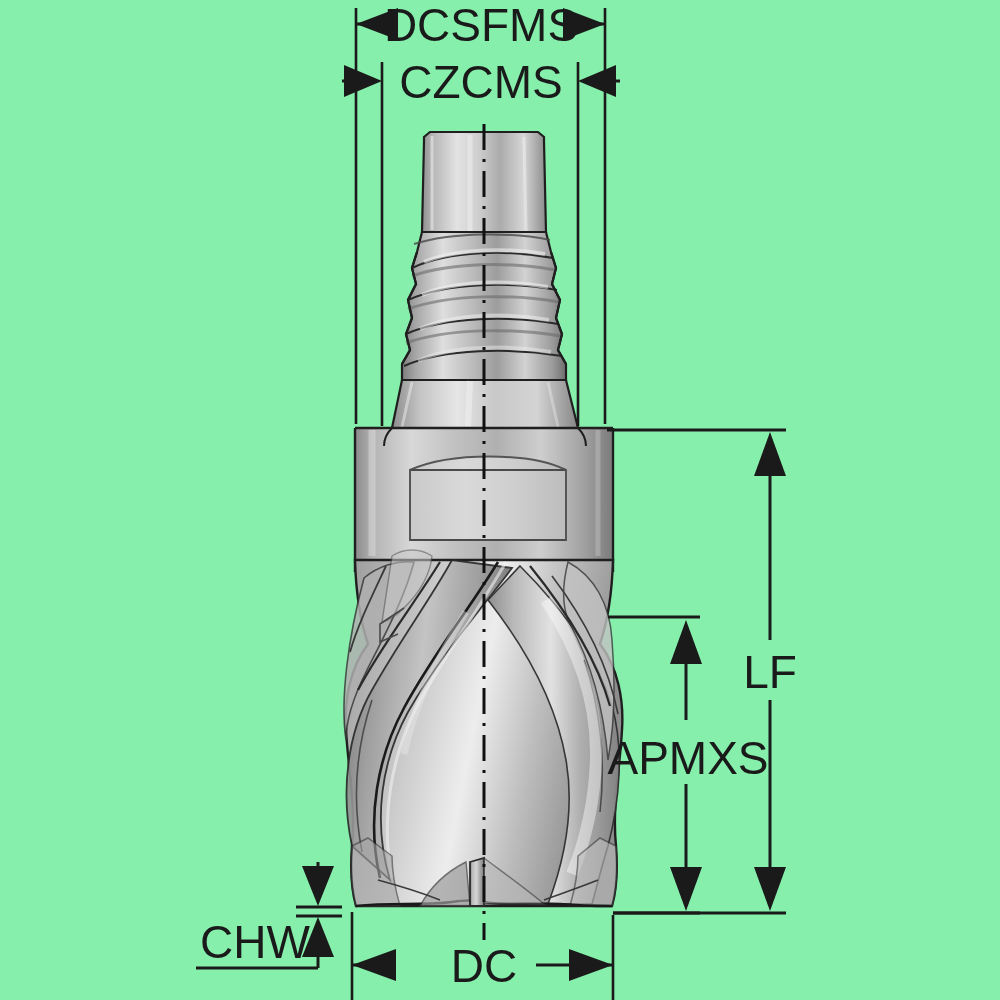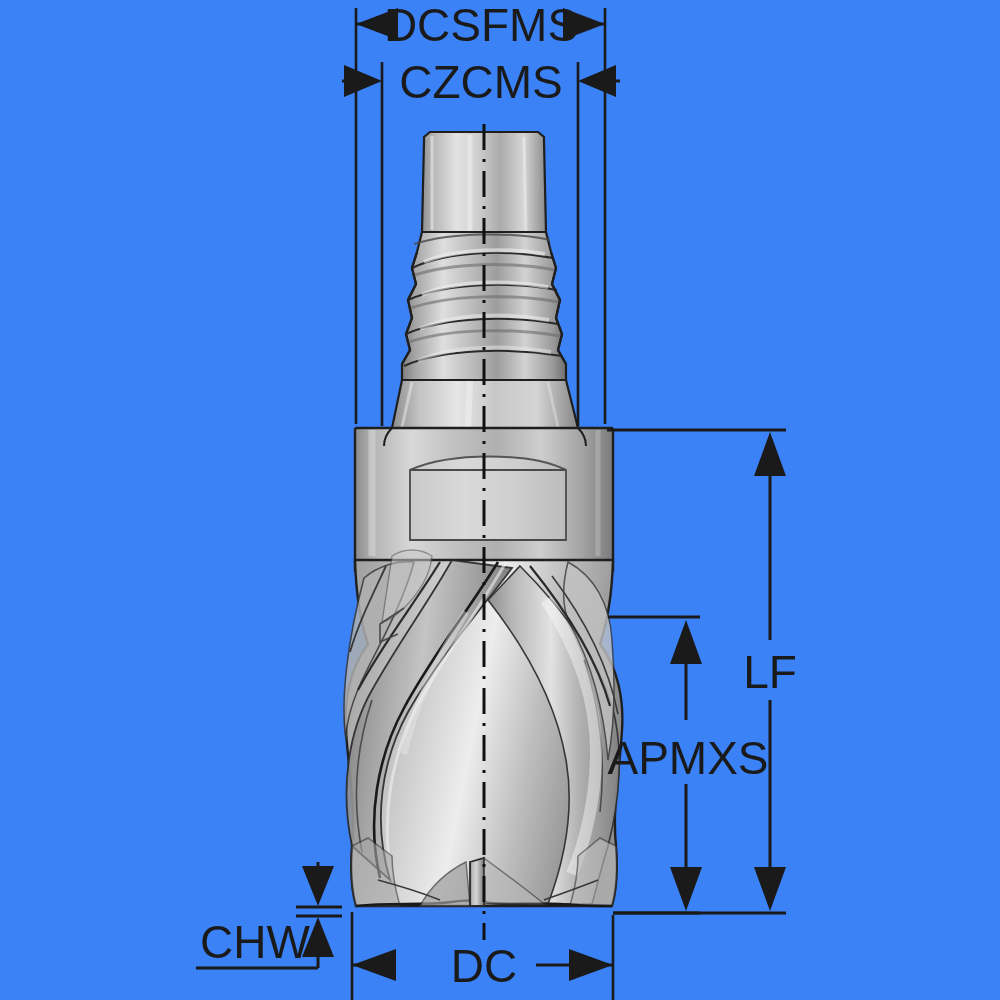--- a/index.html
+++ b/index.html
@@ -7,21 +7,21 @@
     padding: 0;
     background: #ffffff;
   }
   body {
     font-family: "Liberation Sans", sans-serif;
   }
   #stage {
     position: relative;
     width: 1000px;
     height: 1000px;
-    background: #3b82f6;
+    background: #86efac;
     overflow: hidden;
   }
   #drawing {
     position: absolute;
     left: 0;
     top: 0;
     width: 1000px;
     height: 1000px;
   }
   .dimtext {

